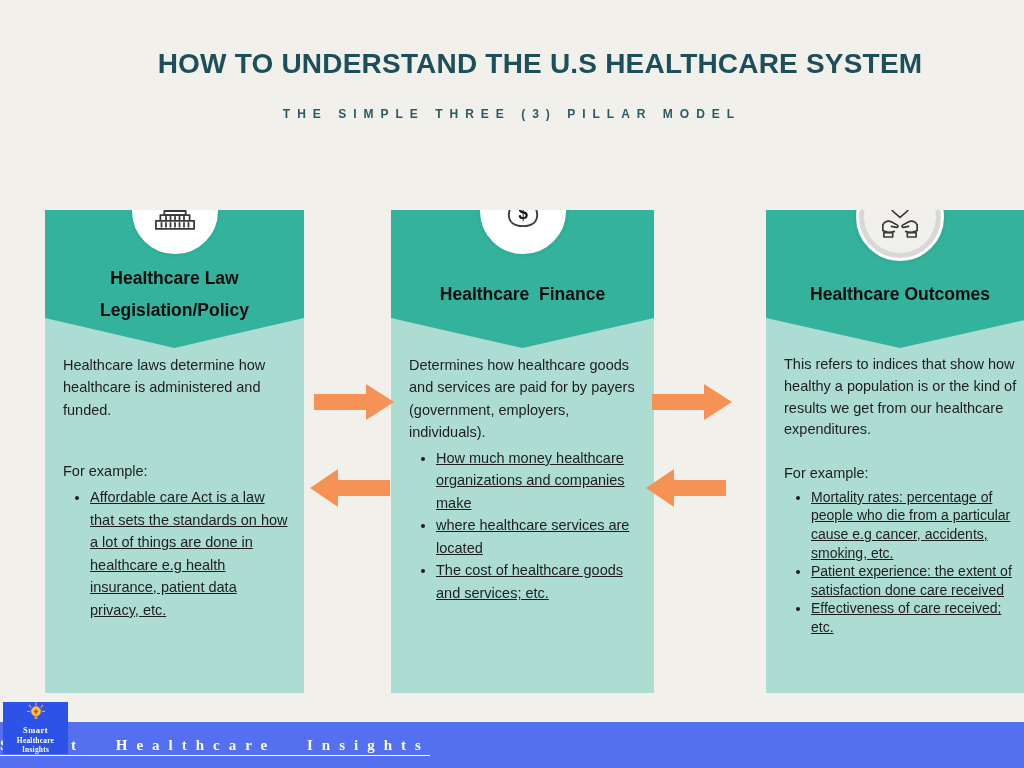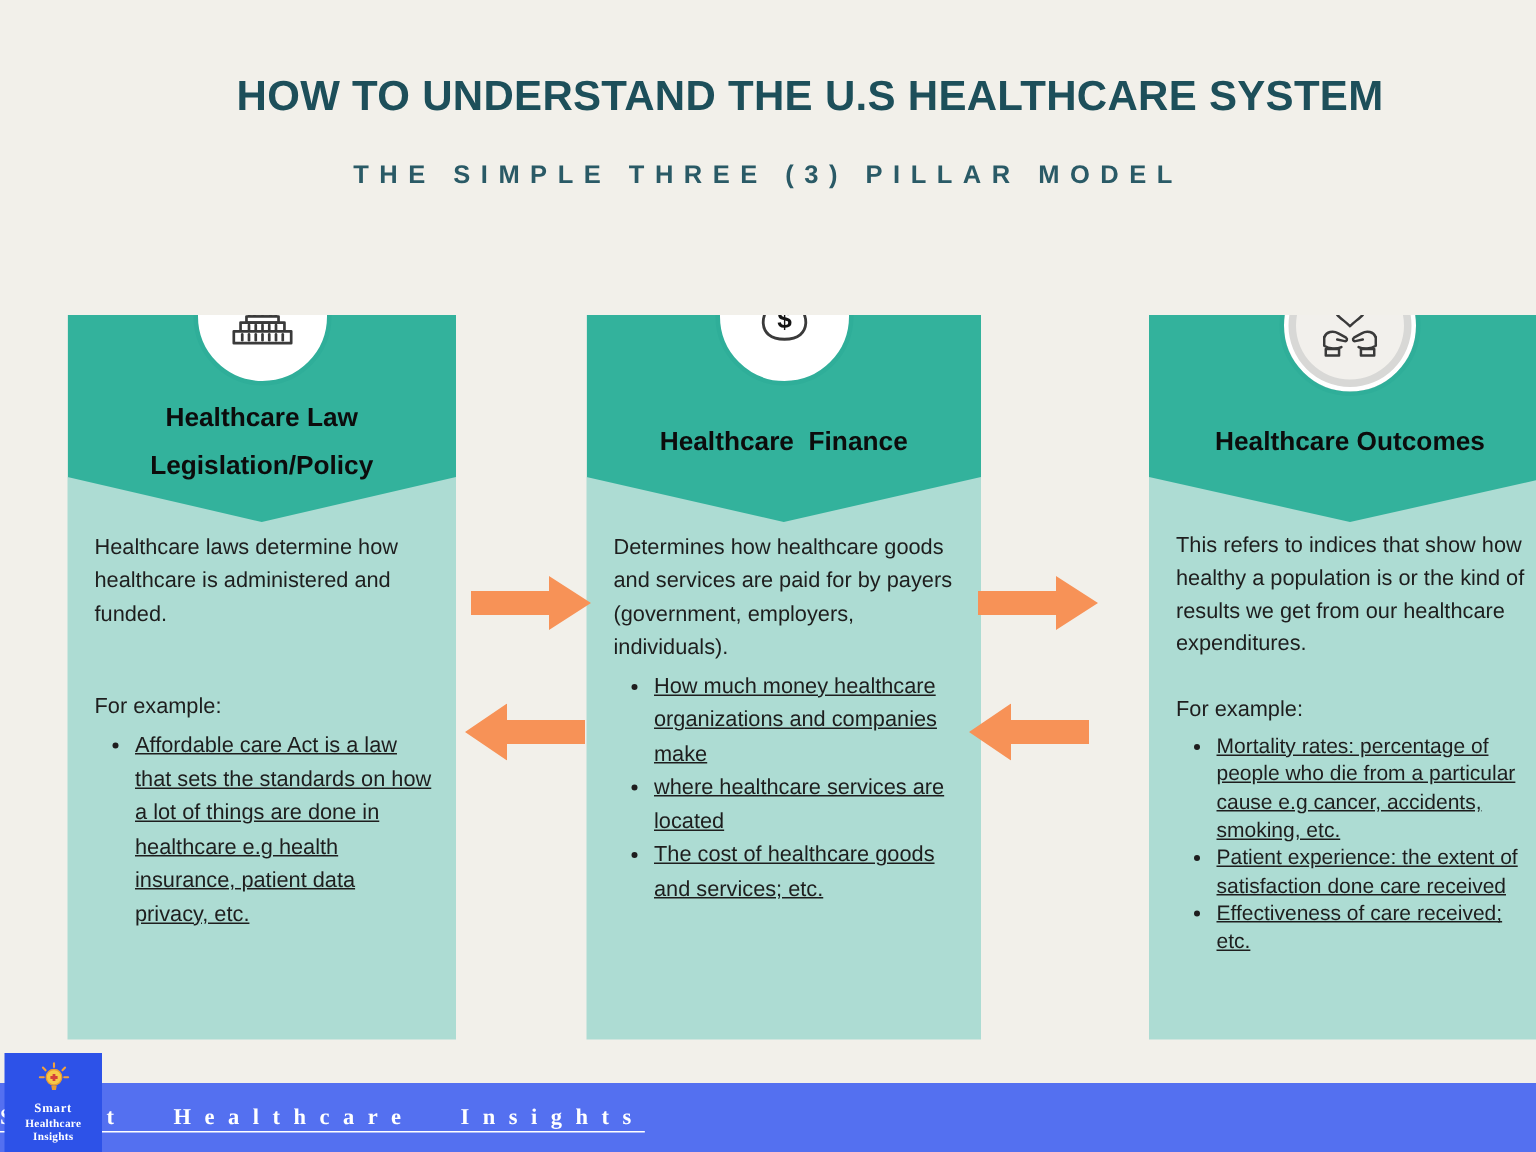--- a/index.html
+++ b/index.html
@@ -1,21 +1,21 @@
 <!DOCTYPE html>
 <html><head>
 <meta charset="utf-8">
 <style>
   html,body{margin:0;padding:0;background:#f2f0ea;}
   .canvas{position:relative;width:1024px;height:768px;background:#f2f0ea;overflow:hidden;
           font-family:"Liberation Sans",sans-serif;}
   .main-title{position:absolute;top:48px;left:0;width:100%;margin:0;text-align:center;
               font-size:28px;font-weight:800;color:#1d4f5a;letter-spacing:.2px;padding-left:28px;}
   .subtitle{position:absolute;top:107px;left:0;width:100%;text-align:center;
-            font-size:17px;font-weight:600;color:#2a5a66;letter-spacing:7px;}
+            font-size:12px;font-weight:600;color:#2a5a66;letter-spacing:7px;}
 
   .pillar{position:absolute;top:210px;height:483px;}
   .p1{left:45px;width:259px;}
   .p2{left:391px;width:263px;}
   .p3{left:766px;width:268px;}
 
   .pillar-header{position:absolute;top:0;left:0;right:0;height:138px;background:#33b29c;
                  clip-path:polygon(0 0,100% 0,100% 108px,50% 138px,0 108px);
                  z-index:2;display:flex;align-items:center;justify-content:center;padding-top:16px;}
   .pillar-title{text-align:center;font-weight:bold;font-size:17.5px;color:#0c0c0c;line-height:1.82;}
@@ -43,21 +43,21 @@
   .ar1{left:314px;top:384px;}
   .al1{left:310px;top:469px;}
   .ar2{left:652px;top:384px;}
   .al2{left:646px;top:469px;}
 
   .footer-bar{position:absolute;left:0;right:0;top:722px;height:46px;background:#5470f0;
               display:flex;align-items:center;justify-content:flex-start;z-index:5;}
   .brand-text{font-family:"Liberation Serif",serif;font-size:15px;font-weight:bold;color:#ffffff;
               letter-spacing:9px;word-spacing:18px;text-decoration:underline;text-underline-offset:5px;}
 
-  .logo-badge{position:absolute;left:3px;top:702px;width:65px;height:66px;background:#2d52e8;z-index:6;
+  .logo-badge{position:absolute;left:3px;top:702px;width:65px;height:52px;background:#2d52e8;z-index:6;
               display:flex;flex-direction:column;align-items:center;justify-content:center;gap:1px;
               text-align:center;color:#fff;font-family:"Liberation Serif",serif;font-weight:bold;}
   .logo-line1{font-size:8.5px;letter-spacing:.5px;}
   .logo-line2{font-size:7.5px;letter-spacing:.2px;}
 
   .pict{stroke:#3a3a3a;stroke-width:1.6;fill:none;stroke-linejoin:round;stroke-linecap:round;}
 </style>
 </head>
 <body>
 

